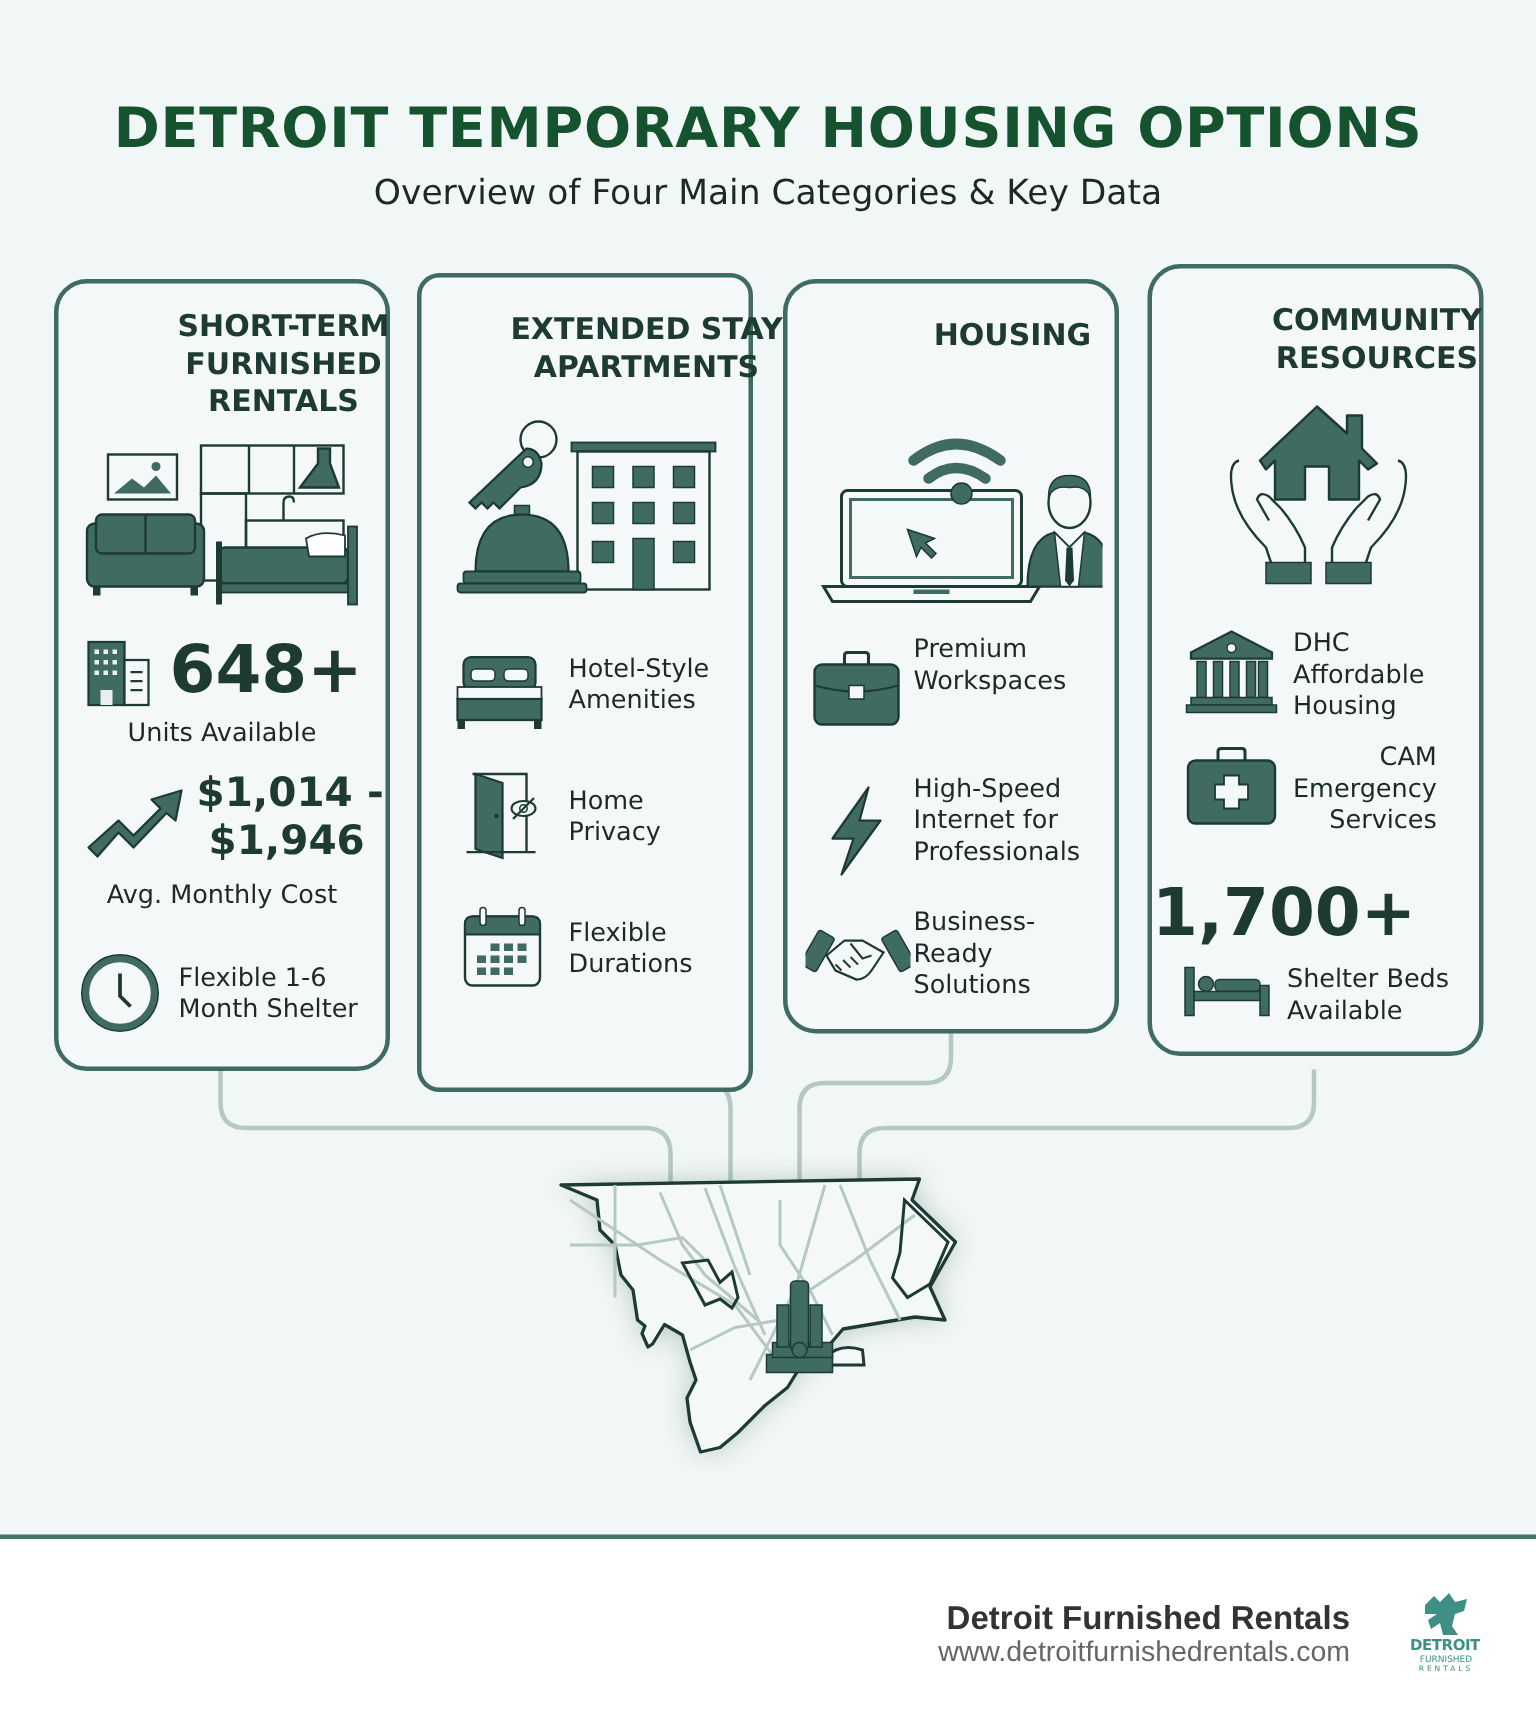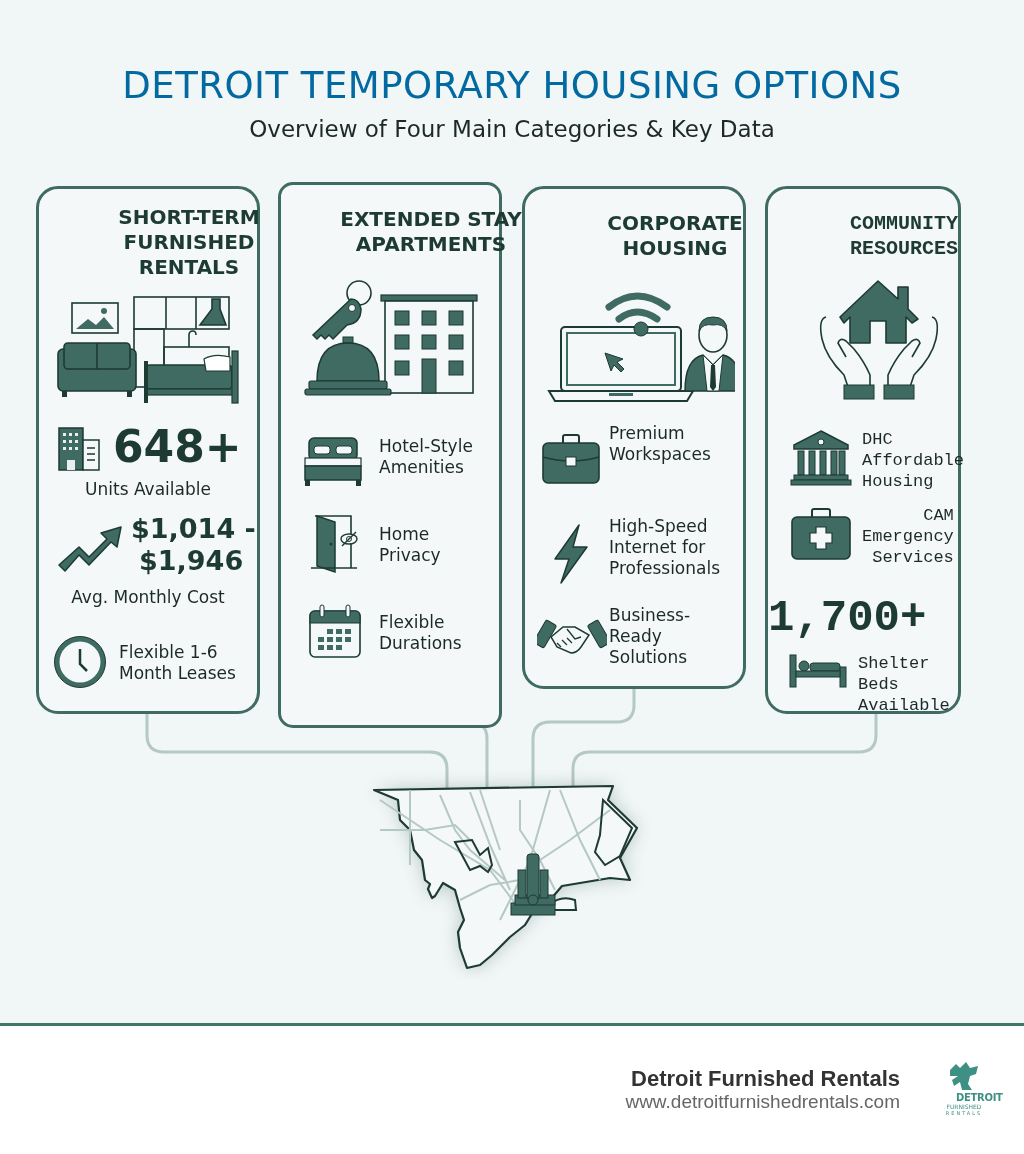--- a/index.html
+++ b/index.html
@@ -5,22 +5,22 @@
   * { box-sizing: border-box; margin: 0; padding: 0; }
   html, body { width: 1024px; height: 1154px; overflow: hidden; }
   body {
     background: #f1f6f6;
     font-family: "DejaVu Sans", sans-serif;
     color: #1c2a27;
     position: relative;
   }
   .title {
     position: absolute; top: 64px; left: 0; width: 1024px;
-    text-align: center; font-size: 37px; font-weight: normal;
-    color: #0369a1; letter-spacing: 0.5px;
+    text-align: center; font-size: 37px; font-weight: bold;
+    color: #14532d; letter-spacing: 0.5px;
   }
   .subtitle {
     position: absolute; top: 116px; left: 0; width: 1024px;
     text-align: center; font-size: 23px; color: #1c2a27;
   }
   .card {
     position: absolute; border: 3px solid #3f6b63; border-radius: 22px;
     background: #f4f8f8;
   }
   .card-title {
@@ -133,21 +133,21 @@
   </div>
   <div class="abs lbl" style="left:0;width:218px;text-align:center;top:398px;">Avg. Monthly Cost</div>
 
   <svg class="abs" style="left:14px;top:446px;" width="54" height="54" viewBox="0 0 54 54">
     <circle cx="27" cy="27" r="23" fill="#f4f8f8" stroke="#3f6b63" stroke-width="5"></circle>
     <circle cx="27" cy="27" r="25.5" fill="none" stroke="#1d3a33" stroke-width="1"></circle>
     <path d="M27 14 V29 L34 36" fill="none" stroke="#1d3a33" stroke-width="2.5"></path>
   </svg>
   <div class="abs lbl" style="left:80px;top:453px;">
     <div>Flexible 1-6</div>
-    <div>Month Leases</div>
+    <div>Month Shelter</div>
   </div>
 </div>
 
 <div class="card" style="left:278px;top:182px;width:224px;height:546px;border-radius:15px;">
   <div class="card-title" style="top:22px;">
     <div>EXTENDED STAY</div>
     <div>APARTMENTS</div>
   </div>
   <svg class="abs" style="left:22px;top:92px;" width="180" height="126" viewBox="0 0 180 126">
     <circle cx="56" cy="16" r="12" fill="none" stroke="#1d3a33" stroke-width="1.6"></circle>
@@ -219,21 +219,20 @@
       </g>
   </svg>
   <div class="abs lbl" style="left:98px;top:427px;">
     <div>Flexible</div>
     <div>Durations</div>
   </div>
 </div>
 
 <div class="card" style="left:522px;top:186px;width:224px;height:503px;">
   <div class="card-title" style="top:22px;">
-    <div>CORPORATE</div>
     <div>HOUSING</div>
   </div>
   <svg class="abs" style="left:20px;top:90px;" width="190" height="126" viewBox="0 0 190 126">
     <g fill="none" stroke="#3f6b63" stroke-width="7" stroke-linecap="round">
       <path d="M64 28 Q92 6 122 28"></path>
       <path d="M74 40 Q92 26 112 40"></path>
     </g>
     <rect x="16" y="48" width="120" height="64" rx="4" fill="#f4f8f8" stroke="#1d3a33" stroke-width="2"></rect>
     <rect x="22" y="54" width="108" height="52" fill="#f4f8f8" stroke="#3f6b63" stroke-width="2"></rect>
     <circle cx="96" cy="50" r="7" fill="#3f6b63" stroke="#1d3a33"></circle>
@@ -274,21 +273,21 @@
     <path d="M30 16 L38 26 L44 24" fill="none" stroke="#1d3a33" stroke-width="1.4"></path>
     <path d="M20 30 L24 34 M25 27 L30 32 M30 25 L35 30" stroke="#1d3a33" stroke-width="1.3"></path>
   </svg>
   <div class="abs lbl" style="left:84px;top:416px;">
     <div>Business-</div>
     <div>Ready</div>
     <div>Solutions</div>
   </div>
 </div>
 
-<div class="card" style="left:765px;top:186px;width:196px;height:528px;font-family:Liberation Mono, monospace;">
+<div class="card" style="left:765px;top:176px;width:224px;height:528px;">
   <div class="card-title" style="top:22px;">
     <div>COMMUNITY</div>
     <div>RESOURCES</div>
   </div>
   <svg class="abs" style="left:46px;top:88px;" width="130" height="126" viewBox="0 0 130 126">
     <path d="M26 40 L64 4 L84 22 V10 H94 V32 L104 42 L98 46 L92 40 V66 H72 V44 H56 V66 H36 V40 L30 46 Z" fill="#3f6b63" stroke="#1d3a33" stroke-width="1.6" stroke-linejoin="round"></path>
     <g fill="none" stroke="#1d3a33" stroke-width="1.6" stroke-linejoin="round">
       <path d="M12 40 Q4 42 8 62 Q12 80 30 98 L34 110 H56 V98 Q50 84 40 72 L32 64 Q26 60 24 66 L32 80"></path>
       <path d="M118 40 Q126 42 122 62 Q118 80 100 98 L96 110 H74 V98 Q80 84 90 72 L98 64 Q104 60 106 66 L98 80"></path>
     </g>
@@ -376,16 +375,16 @@
 
 <div class="footer-line"></div>
 <div class="footer"></div>
 <div class="brand-name">Detroit Furnished Rentals</div>
 <div class="brand-url">www.detroitfurnishedrentals.com</div>
 
 <div class="abs" style="left:940px;top:1062px;width:48px;height:66px;">
   <svg width="48" height="30" viewBox="0 0 48 30" style="margin:0 auto;">
     <path d="M10 8 L16 2 L20 6 L26 0 L30 6 L38 4 L36 12 L30 14 L28 22 L32 28 L22 28 L20 20 L14 24 L12 18 L18 14 L10 14 Z" fill="#3e8f84"></path>
   </svg>
-  <div style="font-family:'DejaVu Sans',sans-serif;font-weight:bold;font-size:10px;color:#3e8f84;letter-spacing:-0.3px;line-height:11px;margin-left:16px;">DETROIT</div>
+  <div style="font-family:'DejaVu Sans',sans-serif;font-weight:bold;font-size:10px;color:#3e8f84;letter-spacing:-0.3px;line-height:11px;">DETROIT</div>
   <div style="font-family:'DejaVu Sans',sans-serif;font-size:6px;color:#3e8f84;text-align:center;line-height:7px;">FURNISHED</div>
   <div style="font-family:'DejaVu Sans',sans-serif;font-size:5px;color:#3e8f84;text-align:center;letter-spacing:2px;line-height:6px;">RENTALS</div>
 </div>
 
 </body></html>

